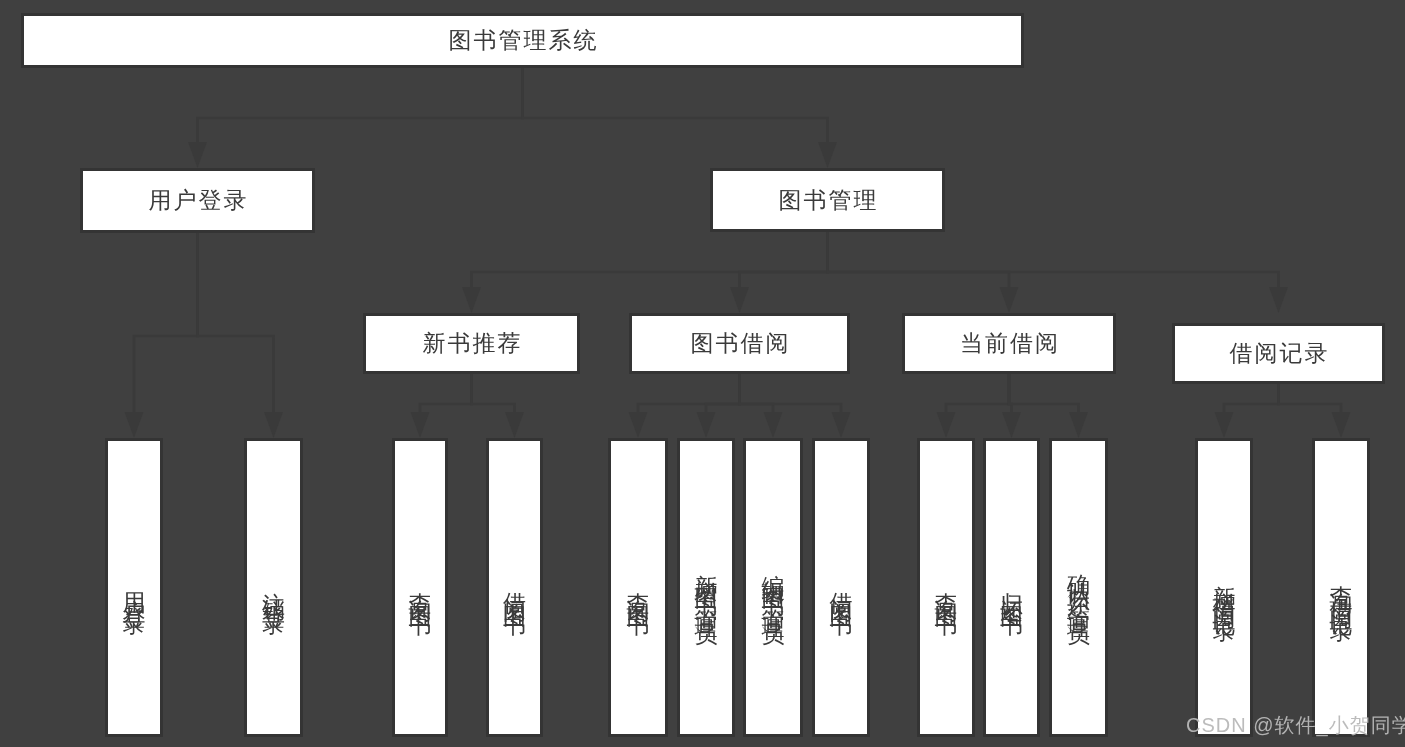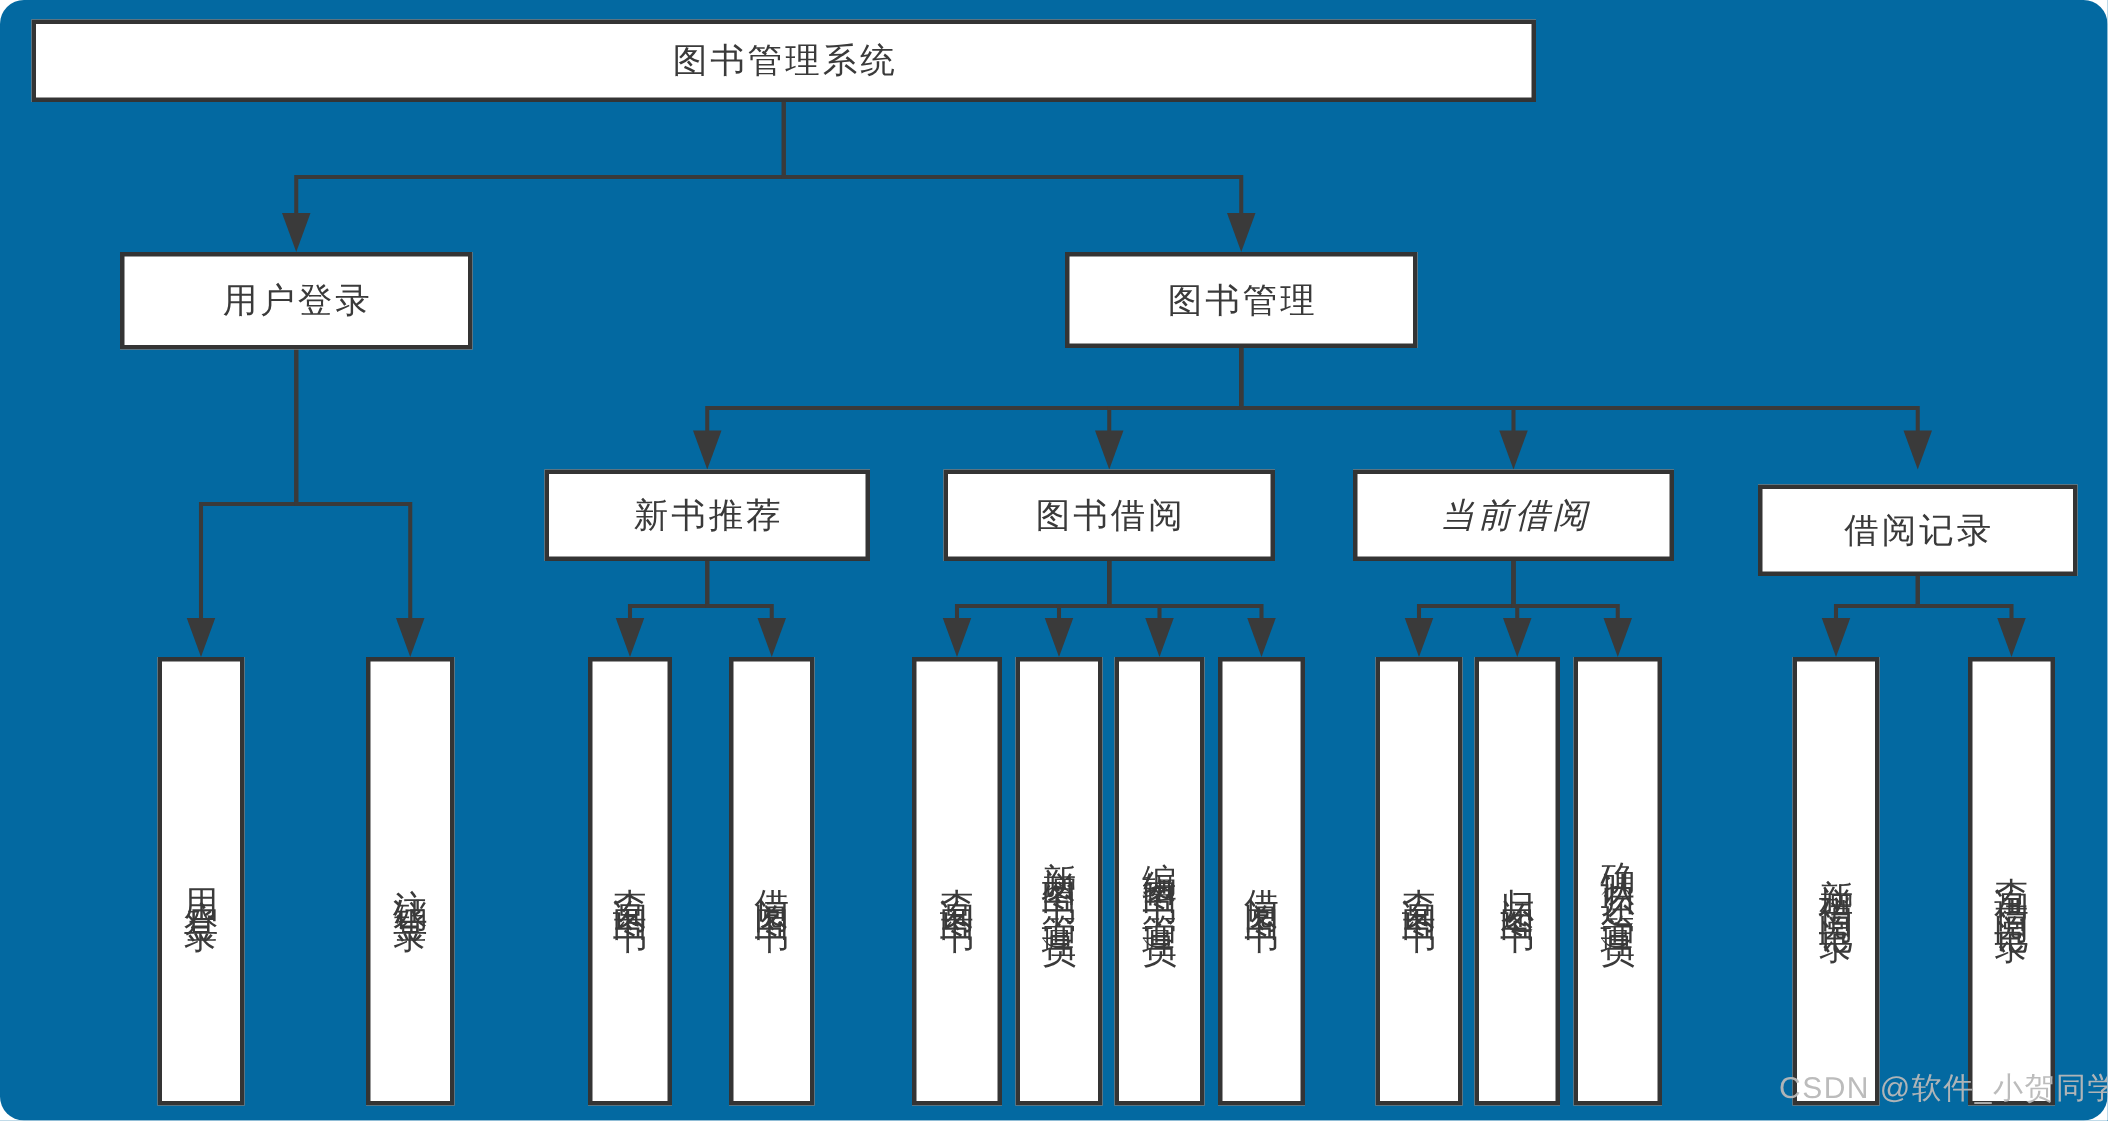--- a/index.html
+++ b/index.html
@@ -1,23 +1,22 @@
 <!DOCTYPE html>
 <html><head>
 <meta charset="utf-8">
 <style>
   html, body { margin: 0; padding: 0; background: #ffffff; }
   #canvas {
     position: relative;
     width: 1405px;
     height: 747px;
-    background: #0369a1;
+    background: #404040;
     font-family: "Liberation Sans", "DejaVu Sans", sans-serif;
     overflow: hidden;
-    border-radius: 16px;
   }
   #edges {
     position: absolute;
     left: 0; top: 0;
     z-index: 1;
   }
   .node {
     position: absolute;
     box-sizing: border-box;
     background: #ffffff;
@@ -95,21 +94,21 @@
       <polygon points="1224,438 1214.5,412 1233.5,412" fill="#3a3a3a"></polygon>
       <path d="M1278.5 374 L1278.5 404 L1341 404 L1341 414" fill="none" stroke="#3a3a3a" stroke-width="2.7" stroke-linecap="square"></path>
       <polygon points="1341,438 1331.5,412 1350.5,412" fill="#3a3a3a"></polygon>
     </svg>
 
   <div class="node h" style="left: 21px; top: 13px; width: 1003px; height: 55px; border-color: rgb(52, 52, 52); color: rgb(58, 58, 58);">图书管理系统</div>
     <div class="node h" style="left: 80px; top: 168px; width: 235px; height: 65px; border-color: rgb(52, 52, 52); color: rgb(58, 58, 58);">用户登录</div>
     <div class="node h" style="left: 710px; top: 168px; width: 235px; height: 64px; border-color: rgb(52, 52, 52); color: rgb(58, 58, 58); text-align: right;">图书管理</div>
     <div class="node h" style="left: 363px; top: 313px; width: 217px; height: 61px; border-color: rgb(52, 52, 52); color: rgb(58, 58, 58); font-family: Liberation Serif, serif;">新书推荐</div>
     <div class="node h" style="left: 629px; top: 313px; width: 221px; height: 61px; border-color: rgb(52, 52, 52); color: rgb(58, 58, 58); font-family: Liberation Mono, monospace;">图书借阅</div>
-    <div class="node h" style="left: 902px; top: 313px; width: 214px; height: 61px; border-color: rgb(52, 52, 52); color: rgb(58, 58, 58); font-style: italic;">当前借阅</div>
+    <div class="node h" style="left: 902px; top: 313px; width: 214px; height: 61px; border-color: rgb(52, 52, 52); color: rgb(58, 58, 58);">当前借阅</div>
     <div class="node h" style="left: 1172px; top: 313px; width: 213px; height: 61px; border-color: rgb(52, 52, 52); color: rgb(58, 58, 58); margin-top: 10px;">借阅记录</div>
     <div class="node v" style="left: 105px; top: 438px; width: 58px; height: 299px; border-color: rgb(52, 52, 52); color: rgb(58, 58, 58);">用户登录</div>
     <div class="node v" style="left: 244px; top: 438px; width: 59px; height: 299px; border-color: rgb(52, 52, 52); color: rgb(58, 58, 58);">注销登录</div>
     <div class="node v" style="left: 392px; top: 438px; width: 56px; height: 299px; border-color: rgb(52, 52, 52); color: rgb(58, 58, 58);">查询图书</div>
     <div class="node v" style="left: 486px; top: 438px; width: 57px; height: 299px; border-color: rgb(52, 52, 52); color: rgb(58, 58, 58);">借阅图书</div>
     <div class="node v" style="left: 608px; top: 438px; width: 60px; height: 299px; border-color: rgb(52, 52, 52); color: rgb(58, 58, 58);">查询图书</div>
     <div class="node v" style="left: 677px; top: 438px; width: 58px; height: 299px; border-color: rgb(52, 52, 52); color: rgb(58, 58, 58);">新增图书（管理员）</div>
     <div class="node v" style="left: 743px; top: 438px; width: 60px; height: 299px; border-color: rgb(52, 52, 52); color: rgb(58, 58, 58);">编辑图书（管理员）</div>
     <div class="node v" style="left: 812px; top: 438px; width: 58px; height: 299px; border-color: rgb(52, 52, 52); color: rgb(58, 58, 58);">借阅图书</div>
     <div class="node v" style="left: 917px; top: 438px; width: 58px; height: 299px; border-color: rgb(52, 52, 52); color: rgb(58, 58, 58);">查询图书</div>

